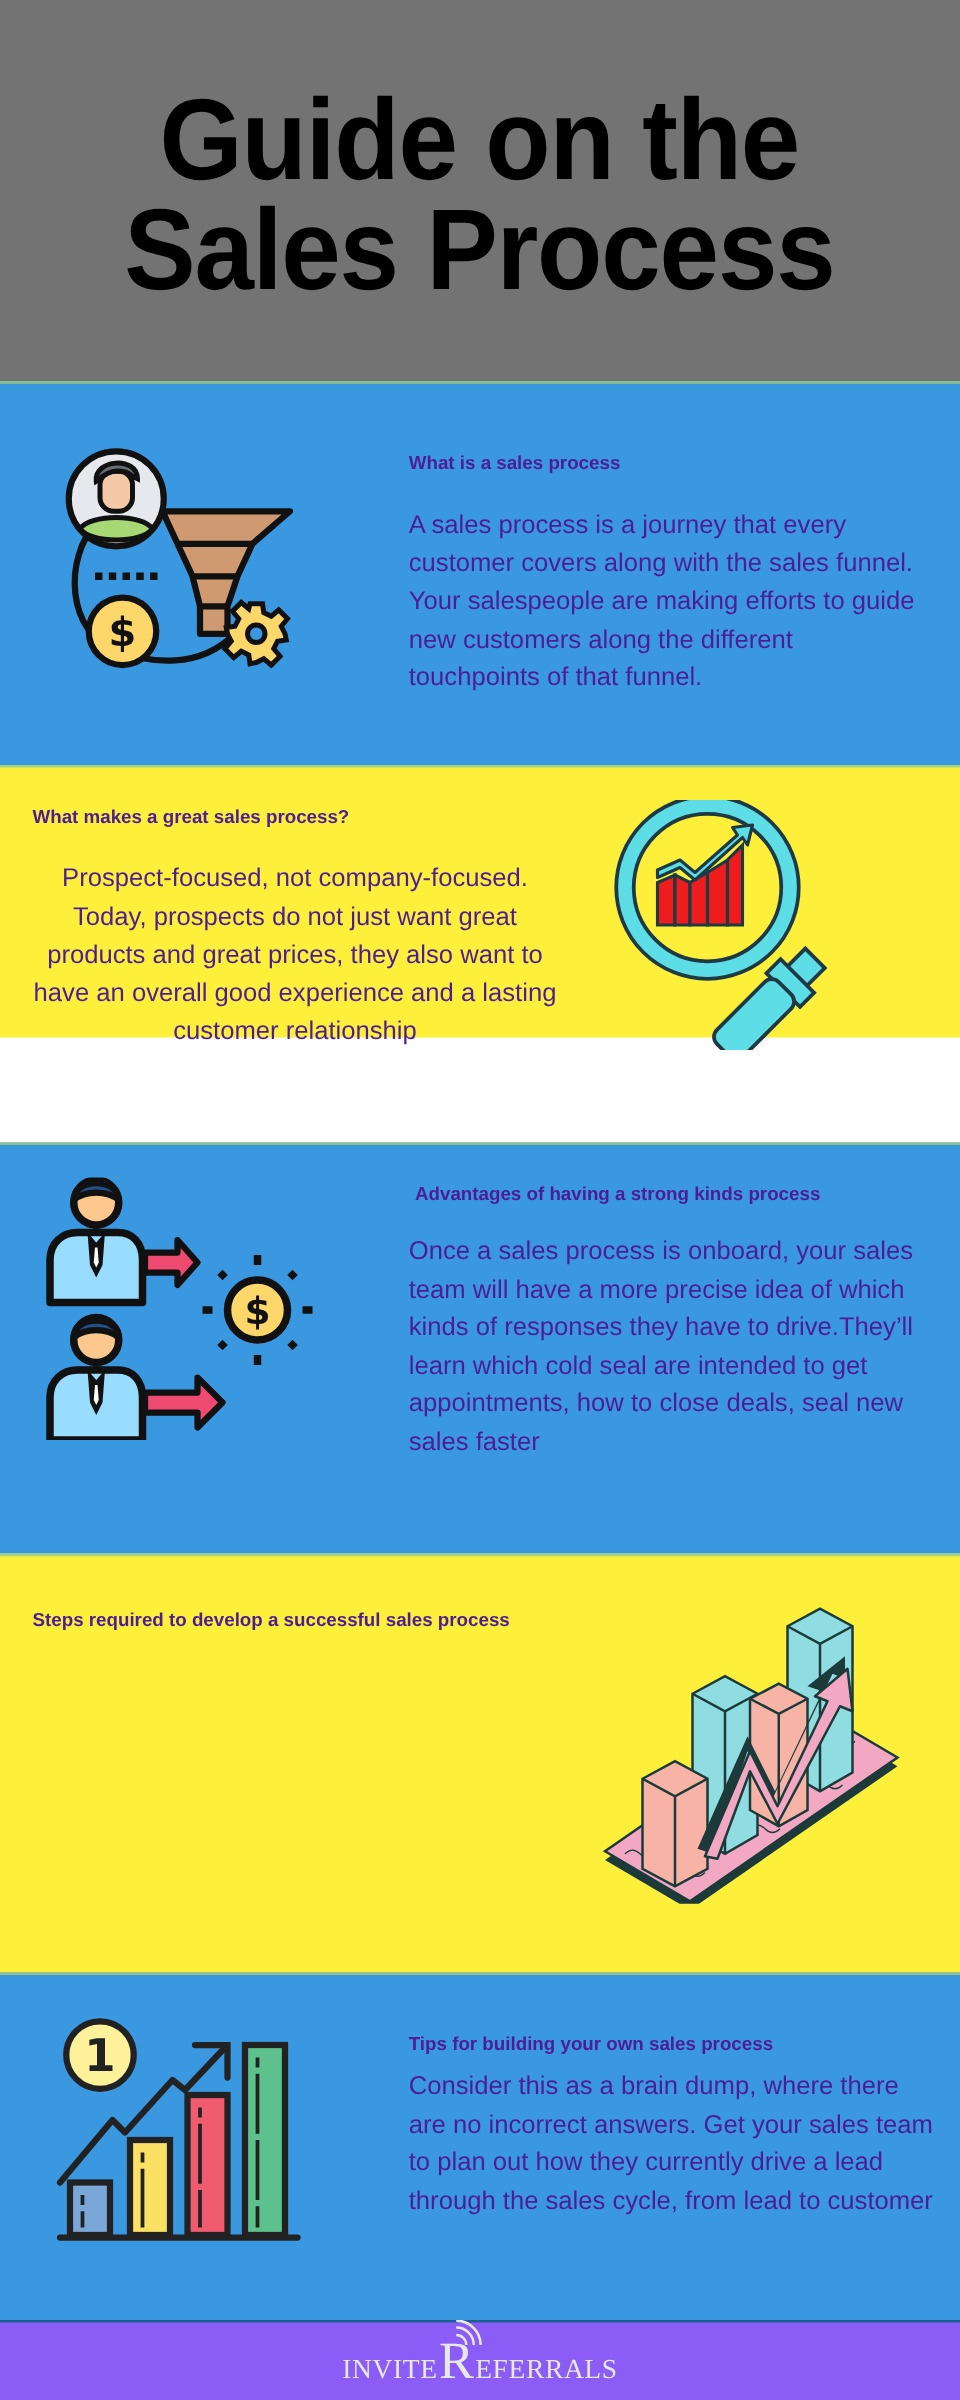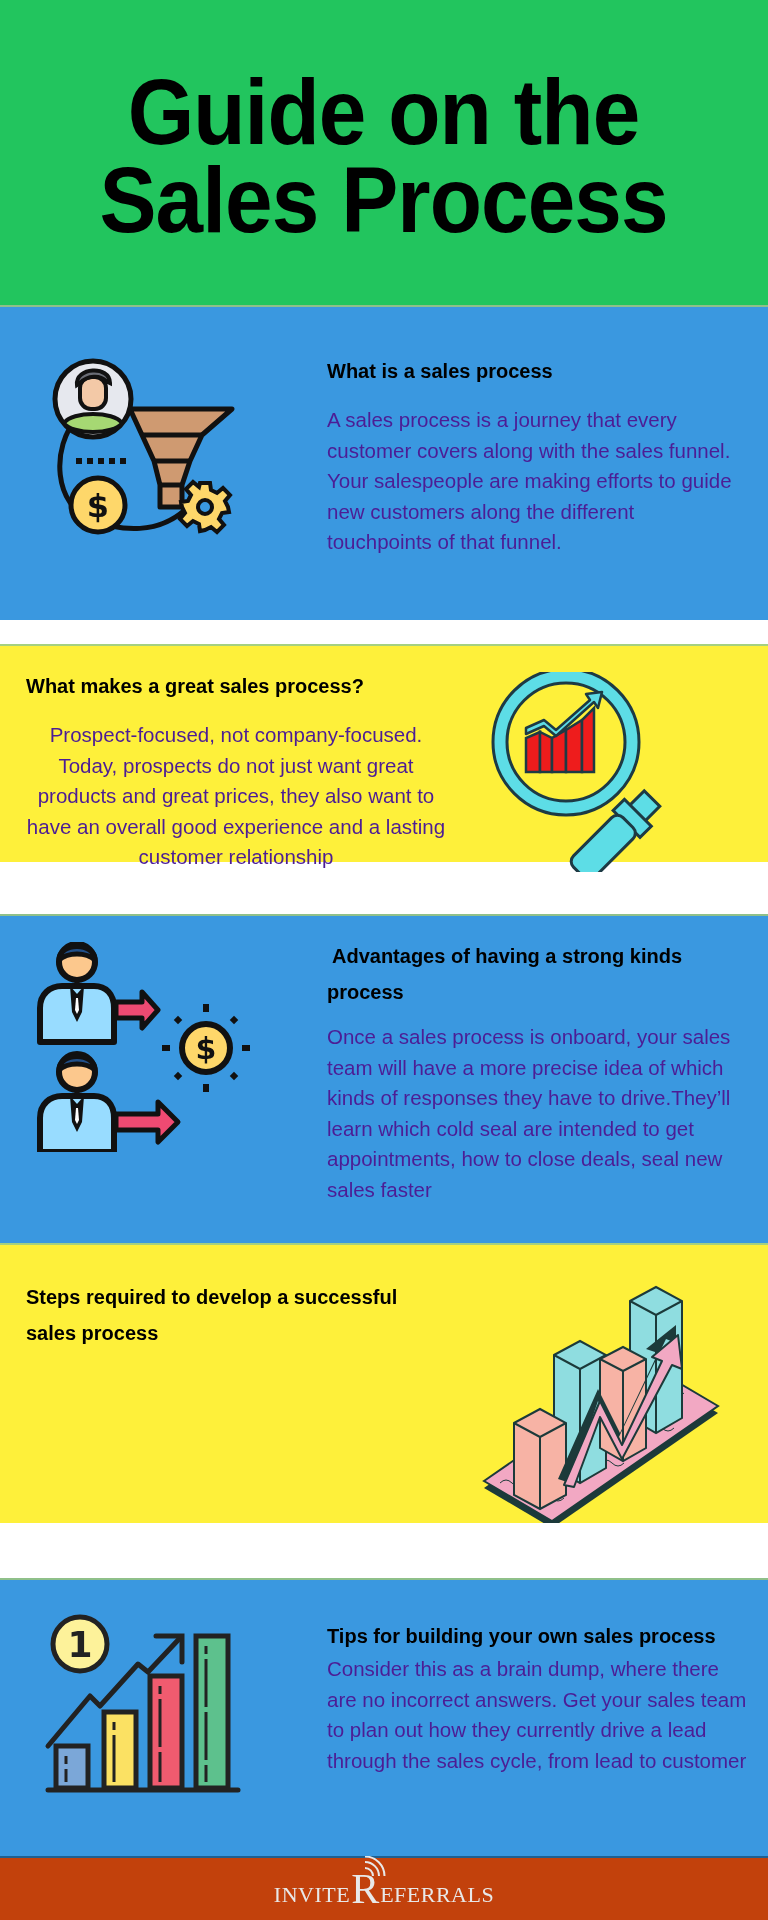--- a/index.html
+++ b/index.html
@@ -1,58 +1,58 @@
 <!DOCTYPE html>
 <html><head>
 <meta charset="utf-8">
 <style>
   * { margin: 0; padding: 0; box-sizing: border-box; }
   html, body { width: 768px; height: 1920px; overflow: hidden; }
   body { font-family: "Liberation Sans", "DejaVu Sans", sans-serif; color: #111; background: #fff; }
 
   .header {
     position: absolute; left: 0; top: 0; width: 768px; height: 305px;
-    background: #22c55e;
+    background: #737373;
     display: flex; align-items: center; justify-content: center; flex-direction: column;
   }
   .header h1 {
     font-family: "Liberation Sans", sans-serif;
     font-weight: 700; font-size: 92px; line-height: 88px; text-align: center;
     color: #000; letter-spacing: -1px;
     transform: scaleX(0.93);
     padding-top: 6px;
   }
   .header h1 span { display: block; }
 
   .section { position: absolute; left: 0; width: 768px; }
   .blue { background: #3a98e0; }
   .yellow { background: #fef03a; }
   .section.blue { border-top: 2px solid #8fc08a; }
   .section.yellow { border-top: 2px solid #a5d080; }
 
   .s1 { top: 305px; height: 315px; }
-  .s2 { top: 644px; height: 218px; }
+  .s2 { top: 612px; height: 218px; }
   .s3 { top: 914px; height: 329px; }
-  .s4 { top: 1243px; height: 280px; }
+  .s4 { top: 1243px; height: 335px; }
   .s5 { top: 1578px; height: 278px; }
 
   .text-block { position: absolute; }
   .heading {
-    font-weight: 700; font-size: 20px; line-height: 36px; color: #000000;
+    font-weight: 700; font-size: 15px; line-height: 36px; color: #4c1d95;
     transform-origin: left top;
   }
   .body {
     font-size: 20.5px; line-height: 30.6px; color: #4c1d95;
   }
 
   .icon { position: absolute; }
 
   .footer {
     position: absolute; left: 0; top: 1856px; width: 768px; height: 64px;
-    background: #c2410c; border-top: 2px solid #1f5f90;
+    background: #8b5cf6; border-top: 2px solid #1f5f90;
     display: flex; align-items: center; justify-content: center;
   }
   .logo { position: relative; display: flex; align-items: flex-end; color: #e8e8e8;
     font-family: "Liberation Serif", "DejaVu Serif", serif; }
   .logo .sm { font-size: 22px; letter-spacing: 0.5px; line-height: 22px; }
   .logo .big { font-size: 42px; line-height: 34px; margin: 0 1px; }
   .logo svg { position: absolute; left: 89px; top: -16px; }
 </style>
 </head>
 <body>

